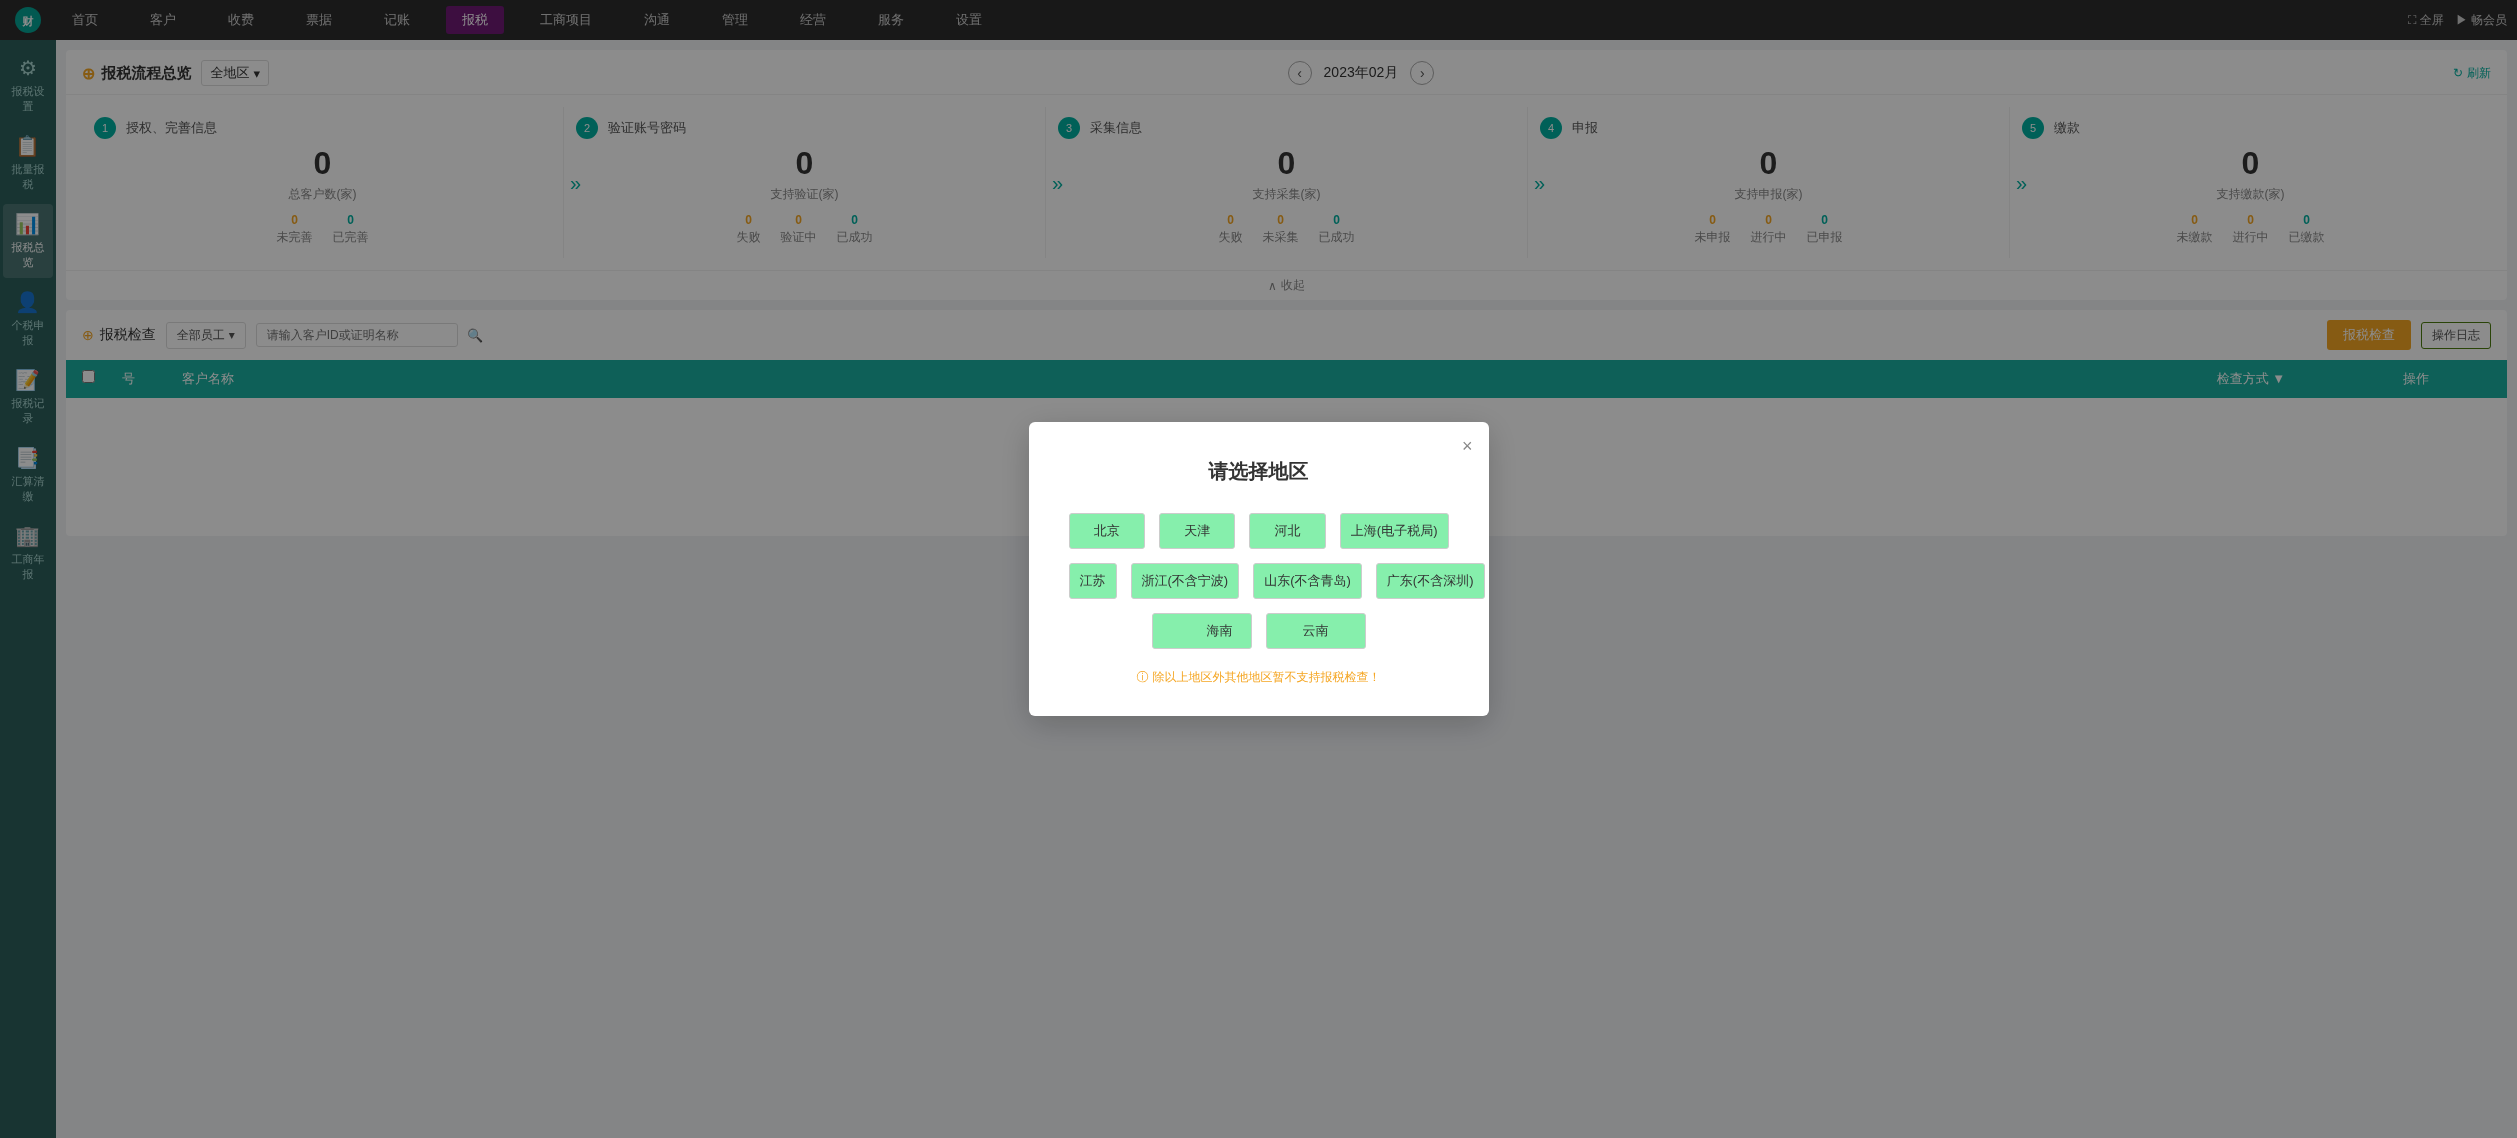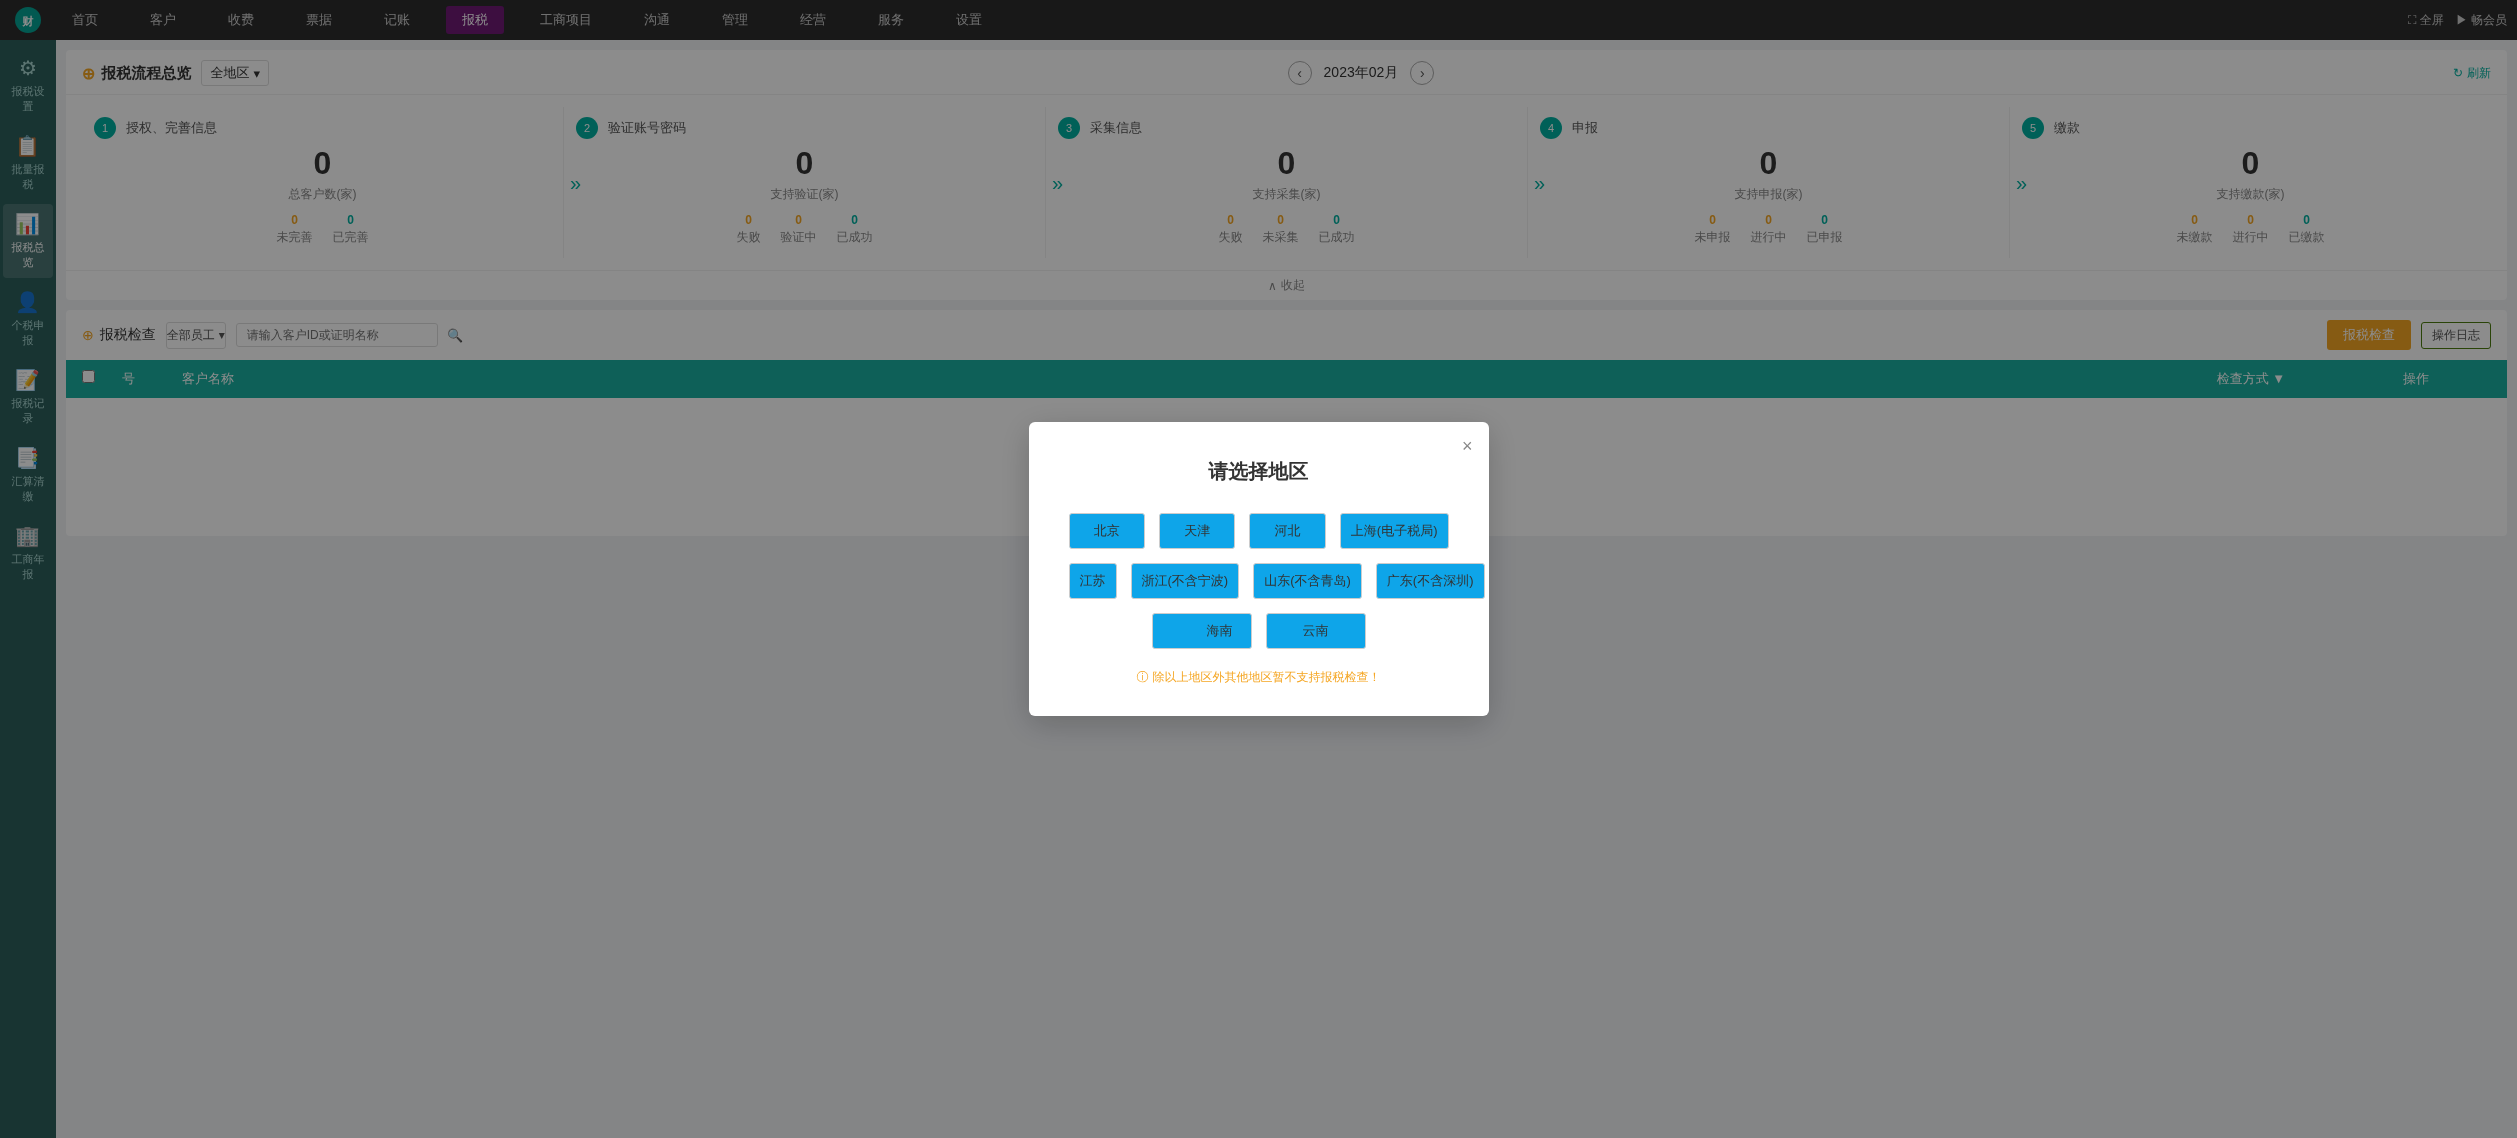--- a/index.html
+++ b/index.html
@@ -122,21 +122,21 @@
       border-top: 1px solid #f0f0f0; cursor: pointer; display: flex; align-items: center; justify-content: center; gap: 4px;
     }
 
     
     .check-header {
       display: flex; align-items: center; gap: 10px; padding: 10px 16px;
     }
     .check-title { font-size: 14px; color: #333; display: flex; align-items: center; gap: 6px; }
     .check-title-icon { color: #f5a623; }
     .filter-btn {
-      border: 1px solid #ddd; border-radius: 3px; padding: 4px 0;
+      border: 1px solid #ddd; border-radius: 3px; padding: 4px 10px;
       font-size: 12px; cursor: pointer; background: #fff; color: #555;
       display: flex; align-items: center; gap: 4px;
     }
     .search-input {
       border: 1px solid #ddd; border-radius: 3px; padding: 4px 10px;
       font-size: 12px; width: 202px; outline: none;
     }
     .check-btn {
       background: #f5a623; color: #fff; border: none; border-radius: 3px;
       padding: 6px 16px; font-size: 13px; cursor: pointer; margin-left: auto;
@@ -182,21 +182,21 @@
       display: grid; grid-template-columns: repeat(4, 1fr); gap: 14px; margin-bottom: 14px;
     }
     .region-grid-row2 {
       display: grid; grid-template-columns: repeat(4, 1fr); gap: 14px; margin-bottom: 14px;
     }
     .region-grid-row3 {
       display: flex; justify-content: center; gap: 14px; margin-bottom: 20px;
     }
     .region-btn {
       border: 1px solid #ccc; border-radius: 3px; padding: 8px 10px;
-      font-size: 13px; cursor: pointer; background: #0ea5e9; color: #333;
+      font-size: 13px; cursor: pointer; background: #86efac; color: #333;
       text-align: center; white-space: nowrap;
     }
     .region-warning {
       color: #f5a623; font-size: 12px; text-align: center;
       display: flex; align-items: center; justify-content: center; gap: 4px;
     }
   </style>
 </head>
 <body>
 

